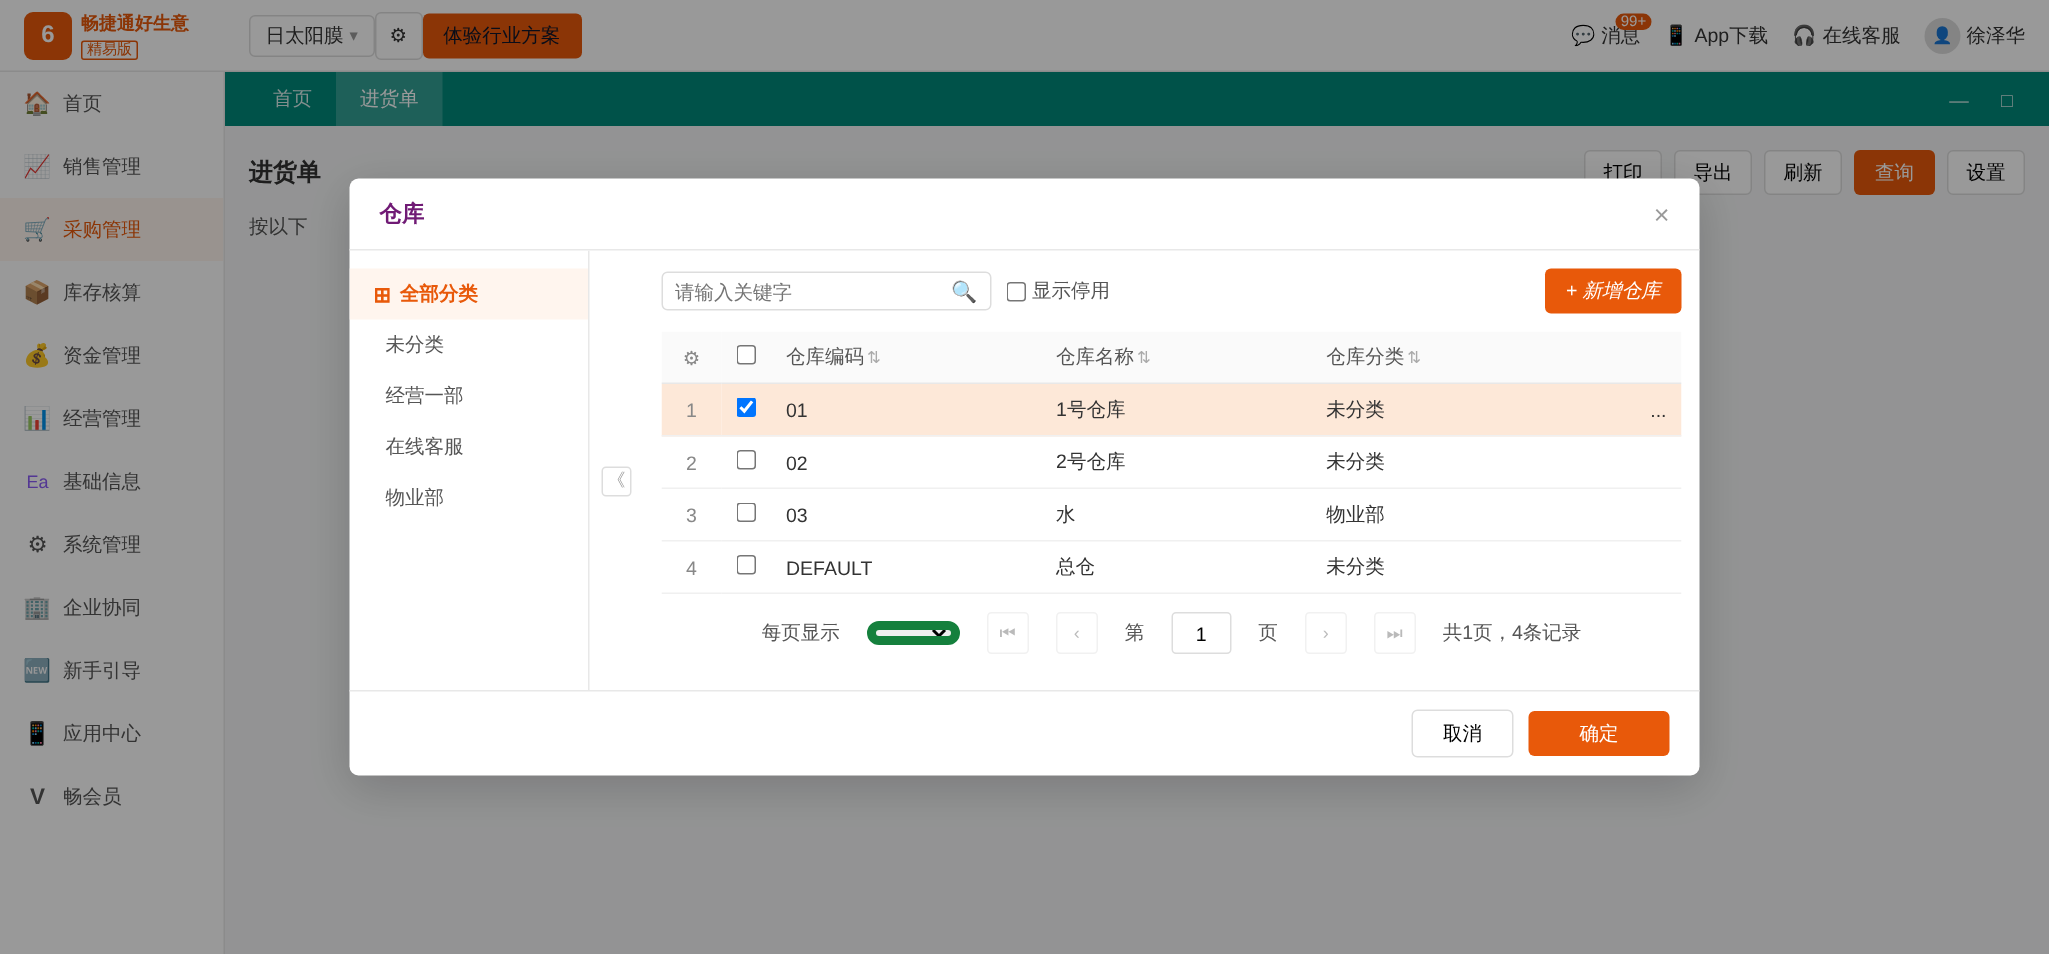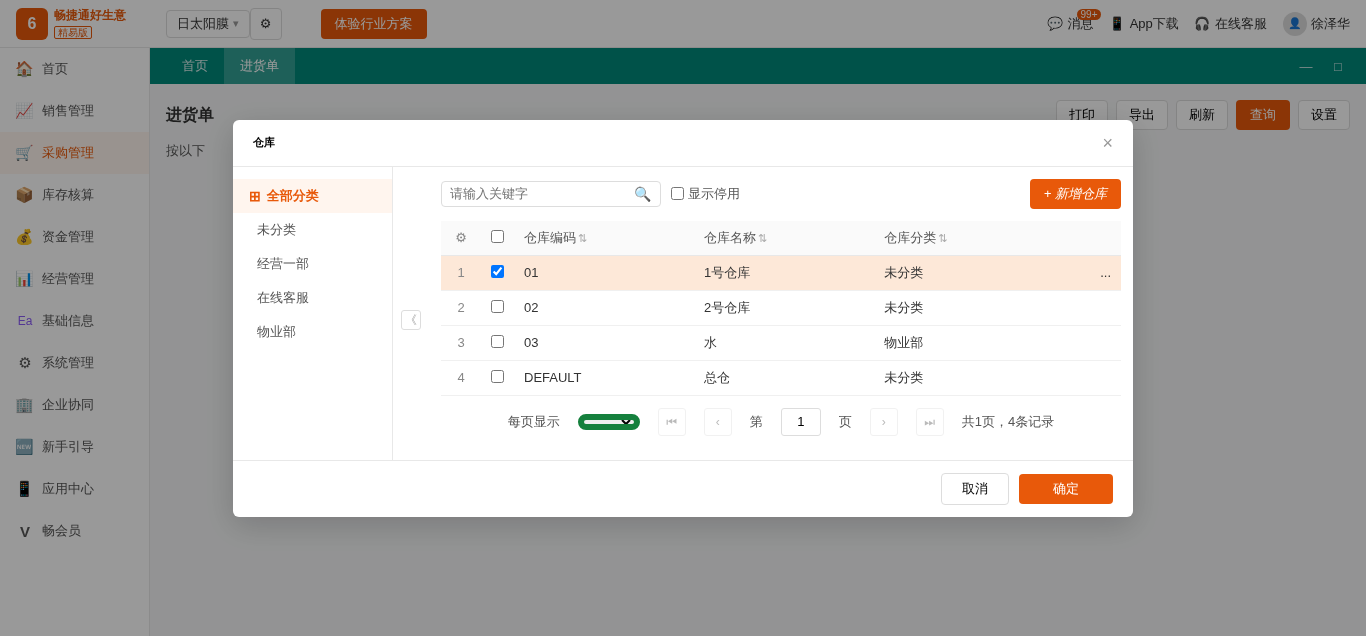--- a/index.html
+++ b/index.html
@@ -28,22 +28,22 @@
     .store-selector {
       display: flex; align-items: center; gap: 4px;
       border: 1px solid #ddd; border-radius: 4px; padding: 4px 10px;
       cursor: pointer; background: #fff; font-size: 13px;
     }
     .settings-btn {
       width: 32px; height: 32px; display: flex; align-items: center; justify-content: center;
       border: 1px solid #ddd; border-radius: 4px; cursor: pointer; background: #fff;
     }
     .trial-btn {
-      background: #e8590a; color: #ffffff; border: none; border-radius: 4px;
-      padding: 6px 14px; cursor: pointer; font-size: 13px; margin-left: 39px;
+      background: #e8590a; color: #0f172a; border: none; border-radius: 4px;
+      padding: 6px 14px; cursor: pointer; font-size: 13px;
     }
     .header-right { display: flex; align-items: center; gap: 16px; font-size: 13px; }
     .notif-area { position: relative; display: flex; align-items: center; gap: 4px; cursor: pointer; }
     .badge { background: #e8590a; color: #fff; font-size: 10px; border-radius: 8px; padding: 0 4px; position: absolute; top: -6px; right: -8px; }
     .header-user { display: flex; align-items: center; gap: 4px; cursor: pointer; }
 
     
     .sidebar {
       width: 150px;
       background: #fff;
@@ -94,21 +94,21 @@
     }
     .modal {
       background: #fff; border-radius: 6px; width: 900px;
       max-height: 620px; display: flex; flex-direction: column;
       box-shadow: 0 8px 32px rgba(0,0,0,0.18);
     }
     .modal-header {
       display: flex; align-items: center; justify-content: space-between;
       padding: 14px 20px; border-bottom: 1px solid #e8e8e8;
     }
-    .modal-title { font-size: 11px; font-weight: bold; color: #000000; }
+    .modal-title { font-size: 15px; font-weight: bold; color: #701a75; }
     .modal-close { cursor: pointer; color: #999; font-size: 18px; line-height: 1; }
     .modal-body { display: flex; flex: 1; overflow: hidden; min-height: 0; }
 
     
     .category-sidebar {
       width: 160px; border-right: 1px solid #e8e8e8; padding: 12px 0;
       flex-shrink: 0;
     }
     .cat-header {
       display: flex; align-items: center; gap: 6px;

